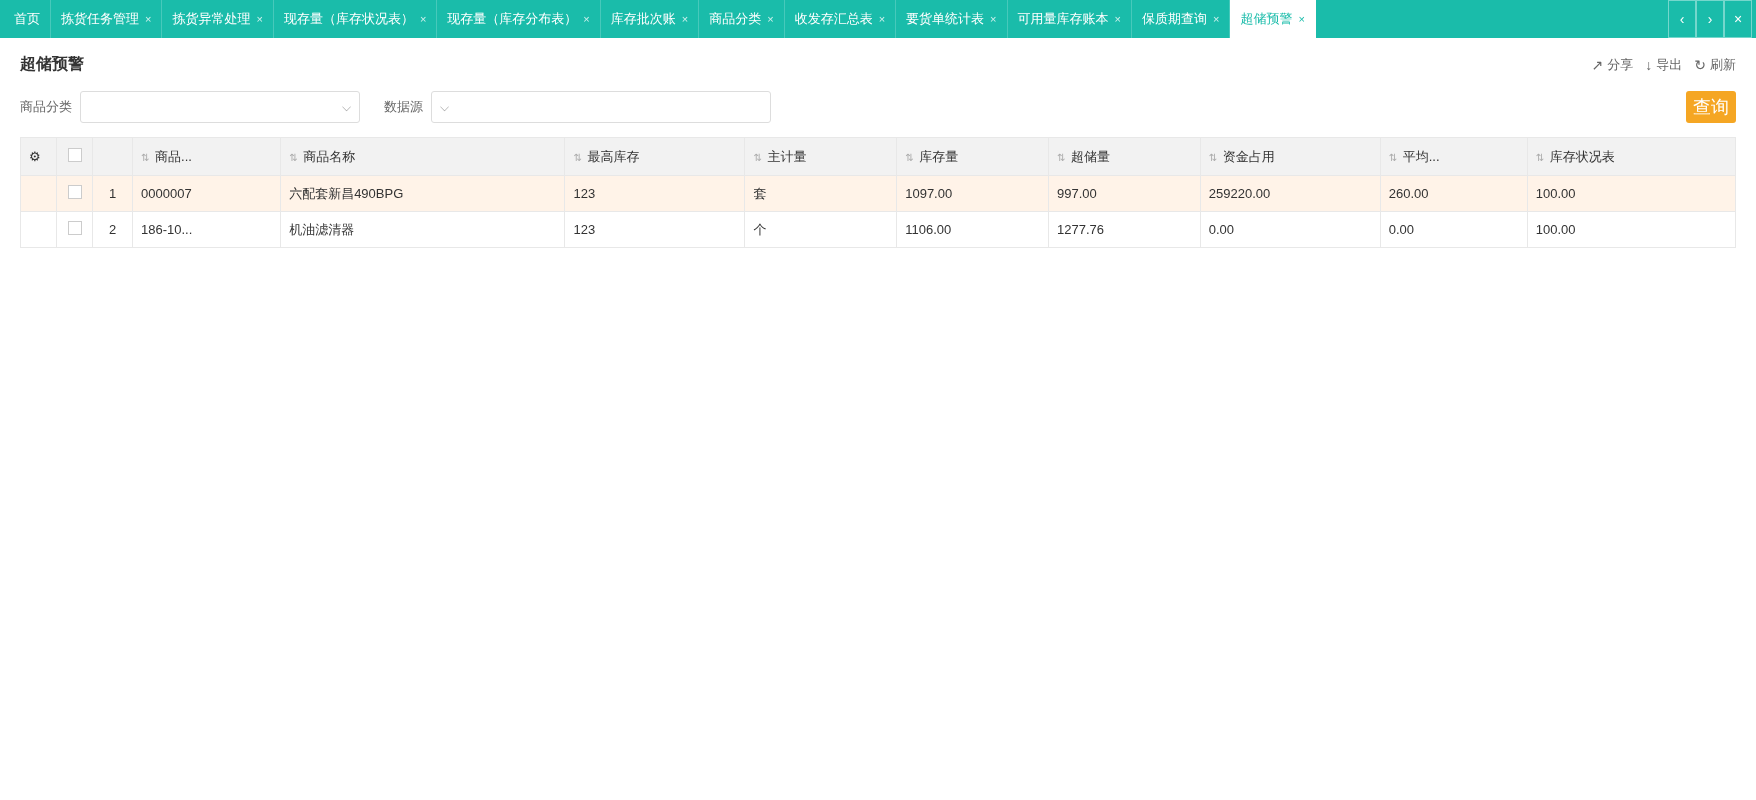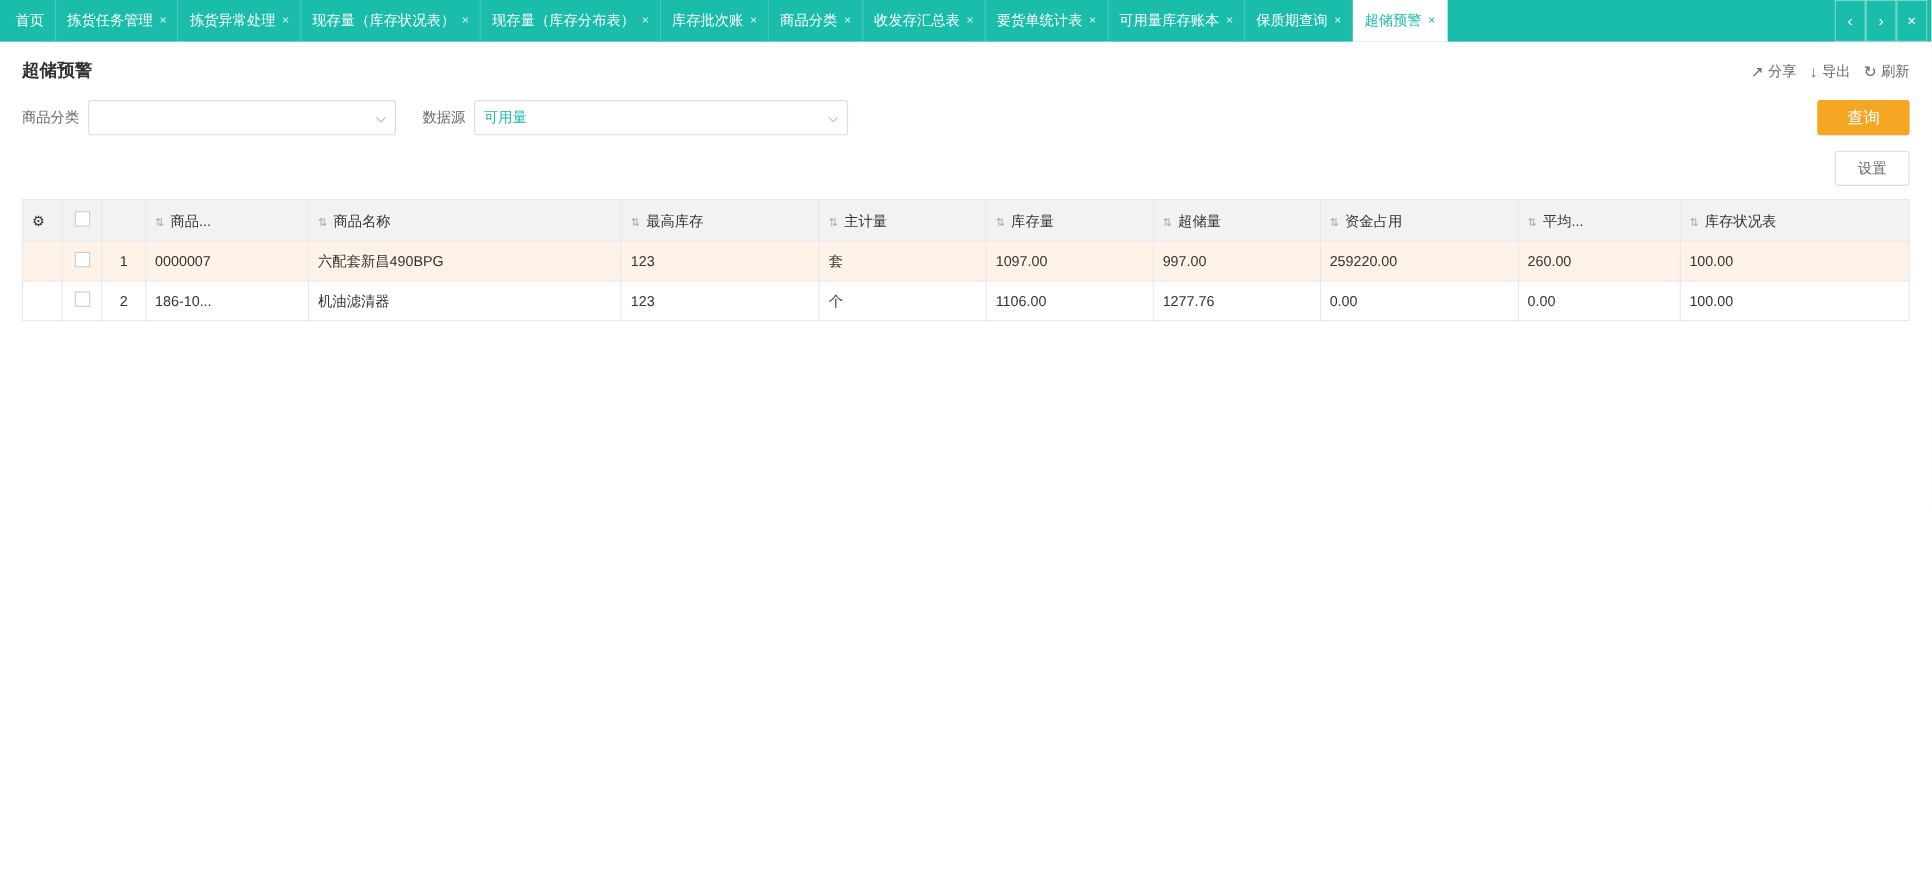--- a/index.html
+++ b/index.html
@@ -129,24 +129,24 @@
     .action-buttons {
       display: flex;
       gap: 8px;
       margin-left: auto;
     }
     .btn-query {
       background: #f5a623;
       color: #fff;
       border: none;
       border-radius: 3px;
-      padding: 0 27px;
+      padding: 0 7px;
       height: 32px;
       cursor: pointer;
-      font-size: 15px;
+      font-size: 18px;
     }
     .btn-settings {
       background: #fff;
       color: #666;
       border: 1px solid #ddd;
       border-radius: 3px;
       padding: 0 20px;
       height: 32px;
       cursor: pointer;
       font-size: 13px;
@@ -305,32 +305,28 @@
     <div class="filter-group">
       <span class="filter-label">商品分类</span>
       <div class="filter-select">
         <span class="filter-select-text"></span>
         <span class="chevron">⌵</span>
       </div>
     </div>
     <div class="filter-group">
       <span class="filter-label">数据源</span>
       <div class="filter-select filter-select-wide">
-        <span class="filter-select-text datasource-val">可用量</span>
         <span class="chevron">⌵</span>
       </div>
     </div>
     <div class="action-buttons">
       <button class="btn-query">查询</button>
     </div>
   </div>
 
-  <div style="display:flex; justify-content: flex-end; margin-bottom: 12px;">
-    <button class="btn-settings">设置</button>
-  </div>
 
   <table class="data-table">
     <thead>
       <tr>
         <th class="header-gear">⚙</th>
         <th class="checkbox-cell">
           <span class="cb"></span>
         </th>
         <th class="row-num"></th>
         <th>

